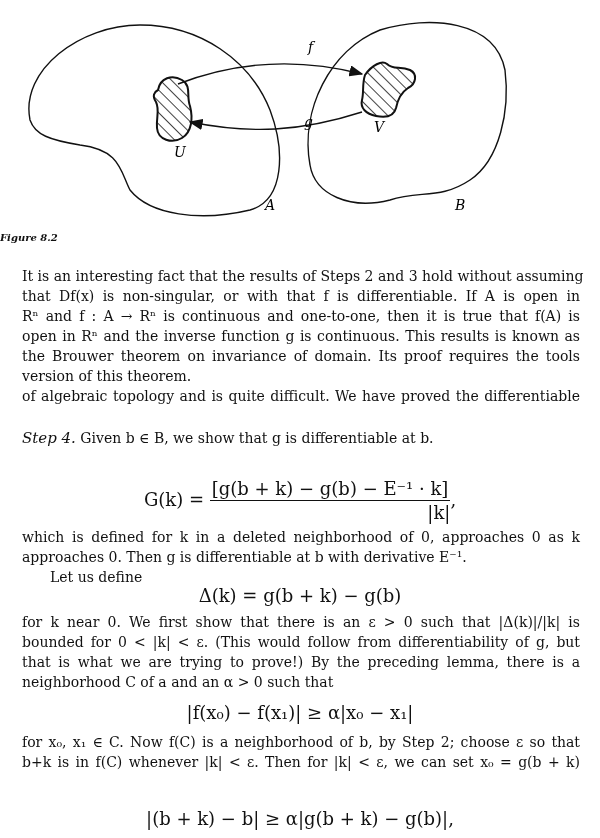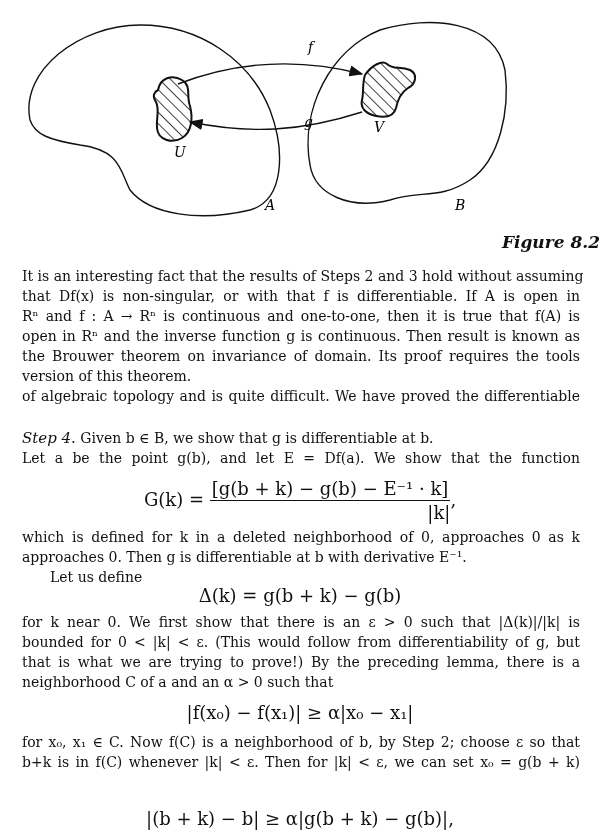--- a/index.html
+++ b/index.html
@@ -1,20 +1,20 @@
 <!DOCTYPE html>
 <html><head>
 <meta charset="utf-8">
 <style>
   html, body { margin:0; padding:0; background:#fff; }
   body { width:600px; height:838px; position:relative; overflow:hidden;
          font-family:"DejaVu Serif", "Liberation Serif", serif; color:#111; }
   #figure { position:absolute; left:0; top:0; width:600px; height:225px; }
-  .caption { position:absolute; left:0; width:600px; top:232px; text-align:right;
-             font-style:italic; font-weight:bold; font-size:17px; }
+  .caption { position:absolute; left:0; width:600px; top:232px; text-align:left;
+             font-style:italic; font-weight:bold; font-size:10px; }
   .para { position:absolute; left:22px; width:558px; font-size:14px; line-height:20px;
           text-align:justify; }
   .line { display:block; white-space:nowrap; text-align:justify; text-align-last:justify; }
   .line.last { text-align-last:left; }
   .indent { padding-left:28px; }
   .eq { position:absolute; left:0; width:600px; text-align:center; font-size:18px; }
   .frac { display:inline-block; vertical-align:middle; text-align:right; }
   .frac .num { display:block; border-bottom:1px solid #111; padding:0 2px 1px; }
   .frac .den { display:block; padding-top:1px; }
   .steplbl { font-style:italic; font-size:15px; }
@@ -50,32 +50,31 @@
   <text x="265" y="210" font-style="italic" font-size="14" font-family="DejaVu Serif, serif">A</text>
   <text x="455" y="210" font-style="italic" font-size="14" font-family="DejaVu Serif, serif">B</text>
 </svg>
 
 <div class="caption">Figure 8.2</div>
 
 <div class="para" style="top:266px;">
   <span class="line">It is an interesting fact that the results of Steps 2 and 3 hold without assuming</span>
   <span class="line">that Df(x) is non-singular, or with that f is differentiable. If A is open in</span>
   <span class="line">Rⁿ and f : A → Rⁿ is continuous and one-to-one, then it is true that f(A) is</span>
-  <span class="line">open in Rⁿ and the inverse function g is continuous. Then result is known as</span>
+  <span class="line">open in Rⁿ and the inverse function g is continuous. This results is known as</span>
   <span class="line">the Brouwer theorem on invariance of domain. Its proof requires the tools</span>
   <span class="line last">version of this theorem.</span>
   <span class="line">of algebraic topology and is quite difficult. We have proved the differentiable</span>
 </div>
 
 <div class="para" style="top:428px;">
   <span class="line last">
     <span class="steplbl">Step 4.</span>
     <span>Given b ∈ B, we show that g is differentiable at b.</span>
   </span>
-  <span class="line">Let a be the point g(b), and let E = Df(a). We show that the function</span>
 </div>
 
 <div class="eq" style="top:478px;">
   <span>G(k) =</span>
   <span class="frac">
     <span class="num">[g(b + k) − g(b) − E⁻¹ · k]</span>
     <span class="den">|k|</span>
   </span><span>,</span>
 </div>
 

